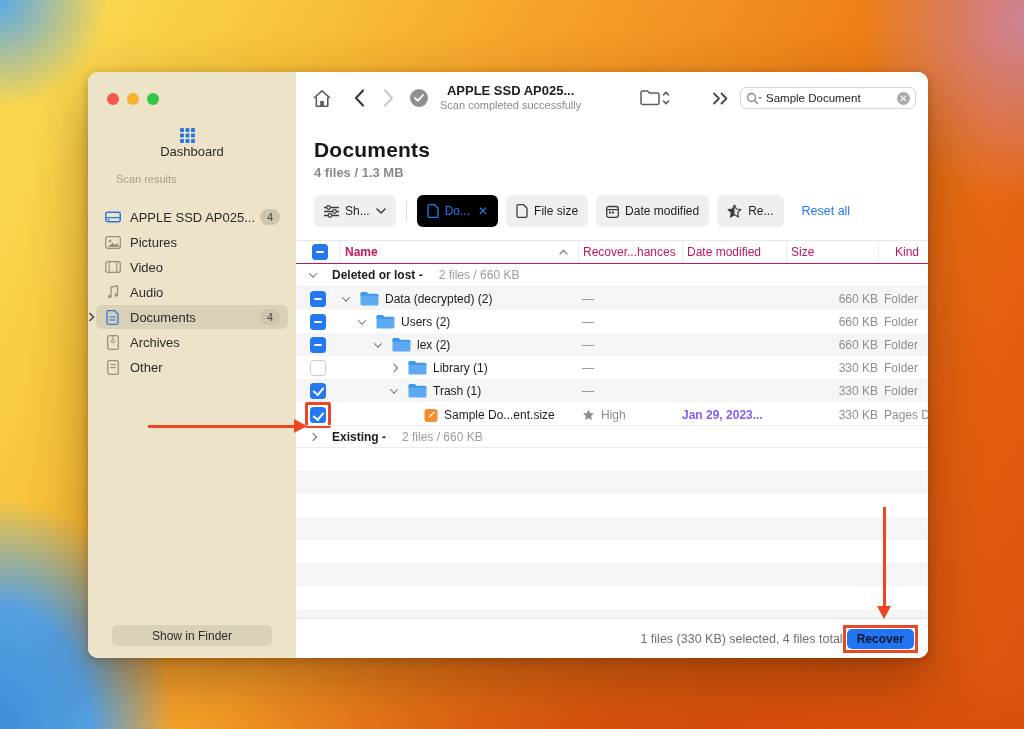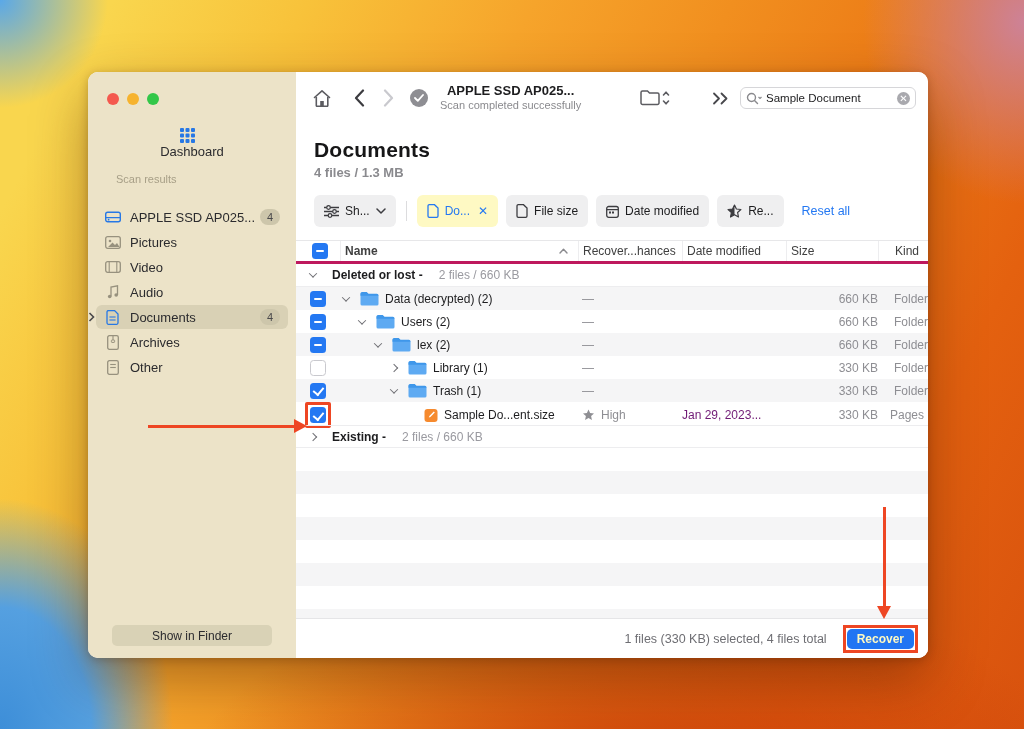--- a/index.html
+++ b/index.html
@@ -47,58 +47,58 @@
   .tb-foldersort { margin-left:auto; }
   .tb-dblchev { margin:0 10px 0 42px; color:#48484c; }
   .searchbox { width:176px; height:22px; border:1px solid #d6d6d9; border-radius:6px; display:flex; align-items:center; padding:0 5px; background:#fff; }
   .searchbox input { border:none; outline:none; flex:1; font-size:11.5px; color:#1d1d1f; font-family:inherit; min-width:0; background:transparent; }
   .clear-btn { width:13px; height:13px; border-radius:50%; background:#a9a9ae; color:#fff; font-size:10px; line-height:13px; text-align:center; }
   .page-head { padding:14px 18px 0 18px; }
   .page-title { font-size:21px; font-weight:bold; color:#161617; letter-spacing:.2px; }
   .page-sub { font-size:13px; color:#8a8a8e; font-weight:bold; margin-top:3px; }
   .filter-row { display:flex; align-items:center; gap:8px; padding:15px 18px 13px 18px; }
   .chip { display:inline-flex; align-items:center; gap:6px; height:27px; background:#efeff0; border-radius:6px; padding:16px 10px; font-size:12px; color:#1d1d1f; }
-  .chip.active { background:#fef9c3; color:#2478f2; }
+  .chip.active { background:#000000; color:#2478f2; }
   .chip .x { font-size:12px; color:#2478f2; margin-left:2px; }
   .vdiv { width:1px; height:20px; background:#dcdcde; margin:0 2px; }
   .reset-link { font-size:12.5px; color:#2478f2; margin-left:10px; }
   
   .table { flex:1; display:flex; flex-direction:column; min-height:0; font-size:12px; }
   .trow { display:grid; grid-template-columns:44px 238px 104px 104px 92px 1fr; align-items:center; height:23px; flex:0 0 23px; }
-  .thead { border-top:1px solid #e7e7e9; border-bottom:3px solid #be185d; height:24px; flex-basis:24px; color:#404040; }
+  .thead { border-top:1px solid #e7e7e9; border-bottom:1px solid #be185d; height:24px; flex-basis:24px; color:#be185d; }
   .thead > div { display:flex; align-items:center; height:100%; padding-left:4px; }
   .thead > div + div { border-left:1px solid #ededef; }
   .th-name { font-weight:bold; }
   .sort-ic { margin-left:auto; margin-right:10px; color:#8a8a8e; }
   .sec-row { display:flex; align-items:center; height:23px; flex:0 0 23px; padding-left:14px; border-bottom:1px solid #ededef; gap:16px; }
   .sec-label { font-weight:bold; color:#1d1d1f; }
   .sec-meta { color:#9a9aa0; }
   .row.alt { background:#f5f5f6; }
   .cell-cb { display:flex; justify-content:center; }
   .cb { width:16px; height:16px; border-radius:3.5px; background:#2478f2; position:relative; flex:0 0 16px; }
   .cb.empty { background:#fff; border:1px solid #c9c9ce; }
   .cb.mixed::after { content:""; position:absolute; left:4px; top:7px; width:8px; height:2.4px; background:#fff; border-radius:1px; }
   .cb.checked::after { content:""; position:absolute; left:5.2px; top:2.6px; width:4.5px; height:8px; border-right:2px solid #fff; border-bottom:2px solid #fff; transform:rotate(40deg); }
   .cb-annot { border:3px solid #ee4623; border-radius:2px; padding:2px; display:flex; }
   .name-cell { display:flex; align-items:center; min-width:0; overflow:hidden; white-space:nowrap; }
   .tree-chev { width:20px; flex:0 0 20px; display:flex; align-items:center; justify-content:flex-start; padding-left:3px; }
   .chev-glyph { width:6px; height:6px; border-right:1.6px solid #6f6f74; border-bottom:1.6px solid #6f6f74; display:inline-block; }
   .chev-glyph.down { transform:rotate(45deg) translate(-1px,-1px); }
   .chev-glyph.right { transform:rotate(-45deg); }
   .fname { margin-left:6px; color:#1d1d1f; overflow:hidden; text-overflow:ellipsis; }
-  .dim { color:#701a75; }
+  .dim { color:#8b5cf6;font-weight:bold; }
   .cell-size { text-align:right; padding-right:0; color:#8e8e93; }
-  .cell-kind { padding-left:12px; color:#8e8e93; overflow:hidden; white-space:nowrap;text-align:right; }
+  .cell-kind { padding-left:6px; color:#8e8e93; overflow:hidden; white-space:nowrap; }
   .chance-cell { display:flex; align-items:center; gap:6px; color:#8e8e93; padding-left:4px; }
   .empty-stripes { flex:1; background:repeating-linear-gradient(to bottom, #fff 0 23px, #f5f5f6 23px 46px); }
   
-  .footer { height:40px; flex:0 0 40px; border-top:1px solid #e5e5e7; display:flex; align-items:center; justify-content:flex-end; padding-right:10px; gap:16px; background:#fff; }
+  .footer { height:40px; flex:0 0 40px; border-top:1px solid #e5e5e7; display:flex; align-items:center; justify-content:flex-end; padding-right:10px; gap:0; background:#fff; }
   .summary { font-size:12.5px; color:#6e6e73; }
   .recover-annot { border:3px solid #ee4623; padding:1px; display:flex; }
-  .recover-btn { background:#2175f3; color:#fef9c3; border:none; border-radius:5px; font-size:12px; font-weight:bold; height:20px; padding:0 10px; font-family:inherit;text-align:right; }
+  .recover-btn { background:#2175f3; color:#0f172a; border:none; border-radius:5px; font-size:12px; font-weight:bold; height:20px; padding:0 10px; font-family:inherit;text-align:right; }
   
   .annot { position:absolute; pointer-events:none; z-index:50; }
   .arrow-h-line { left:148px; top:425px; width:148px; height:3px; background:#ee4623; }
   .arrow-h-head { left:294px; top:419px; width:0; height:0; border-left:13px solid #ee4623; border-top:7px solid transparent; border-bottom:7px solid transparent; }
   .arrow-v-line { left:883px; top:507px; width:3px; height:101px; background:#ee4623; }
   .arrow-v-head { left:877px; top:606px; width:0; height:0; border-top:13px solid #ee4623; border-left:7px solid transparent; border-right:7px solid transparent; }
   svg { display:block; }
 </style>
 </head>
 <body>

